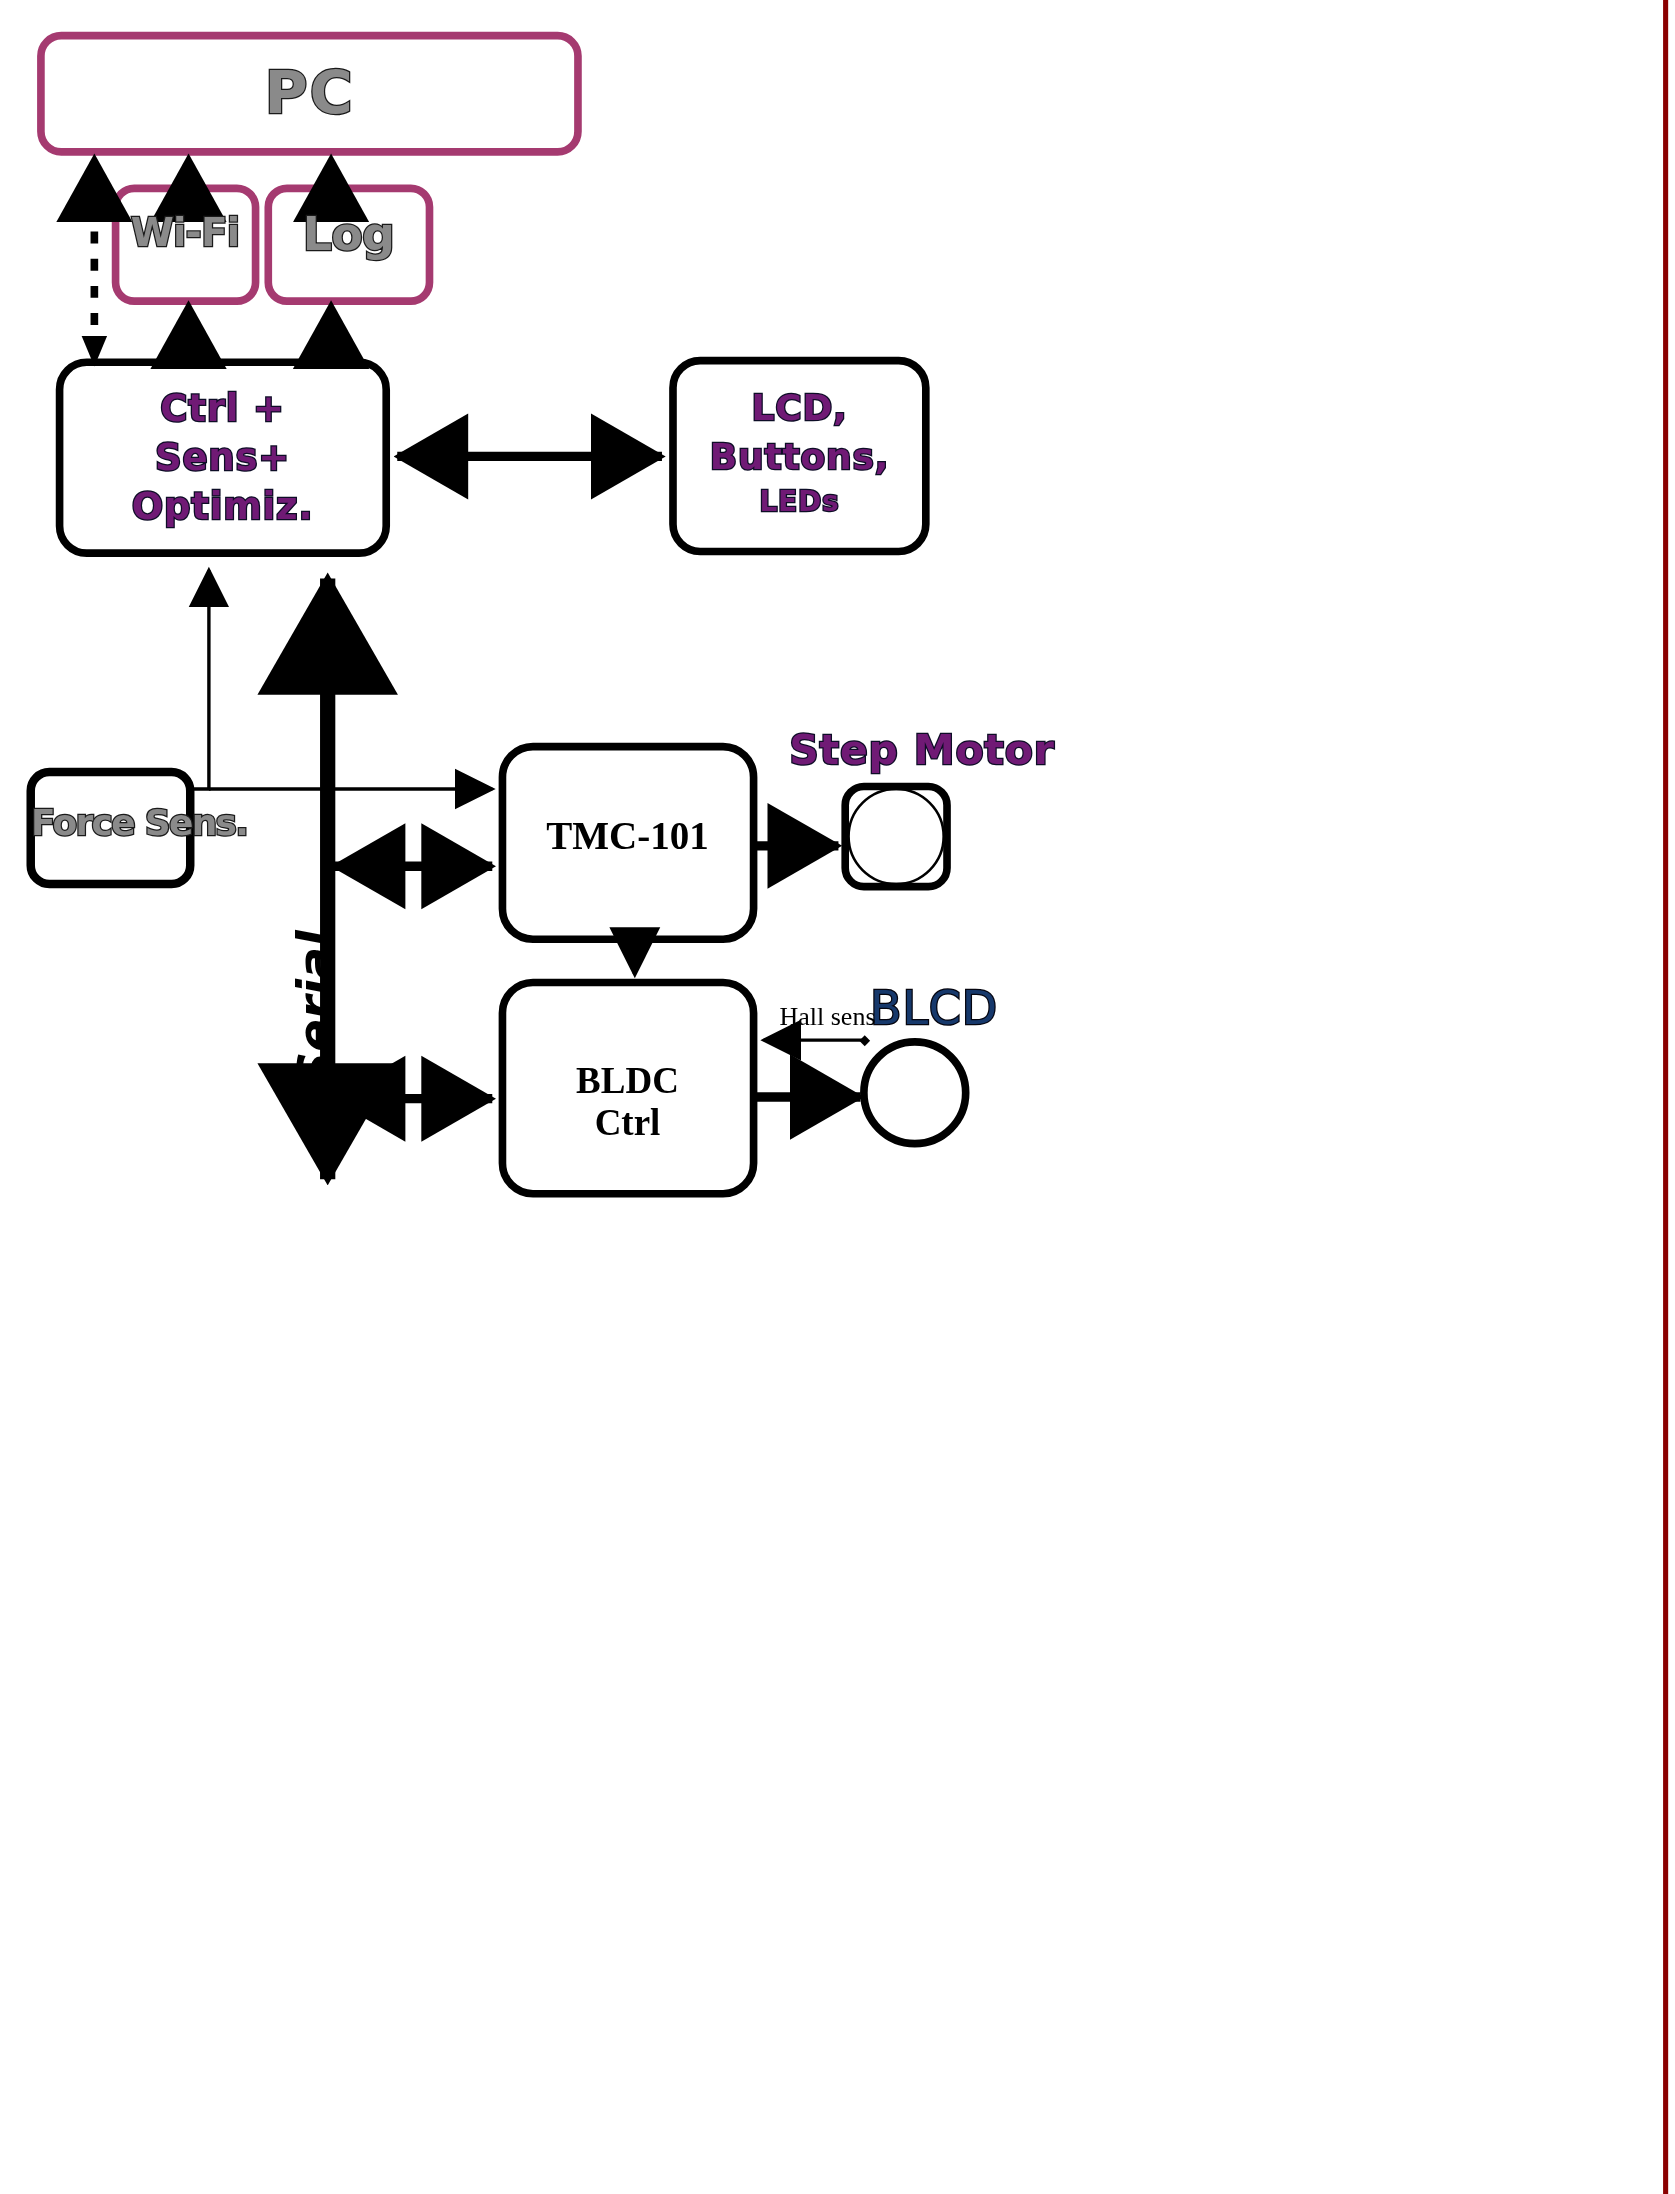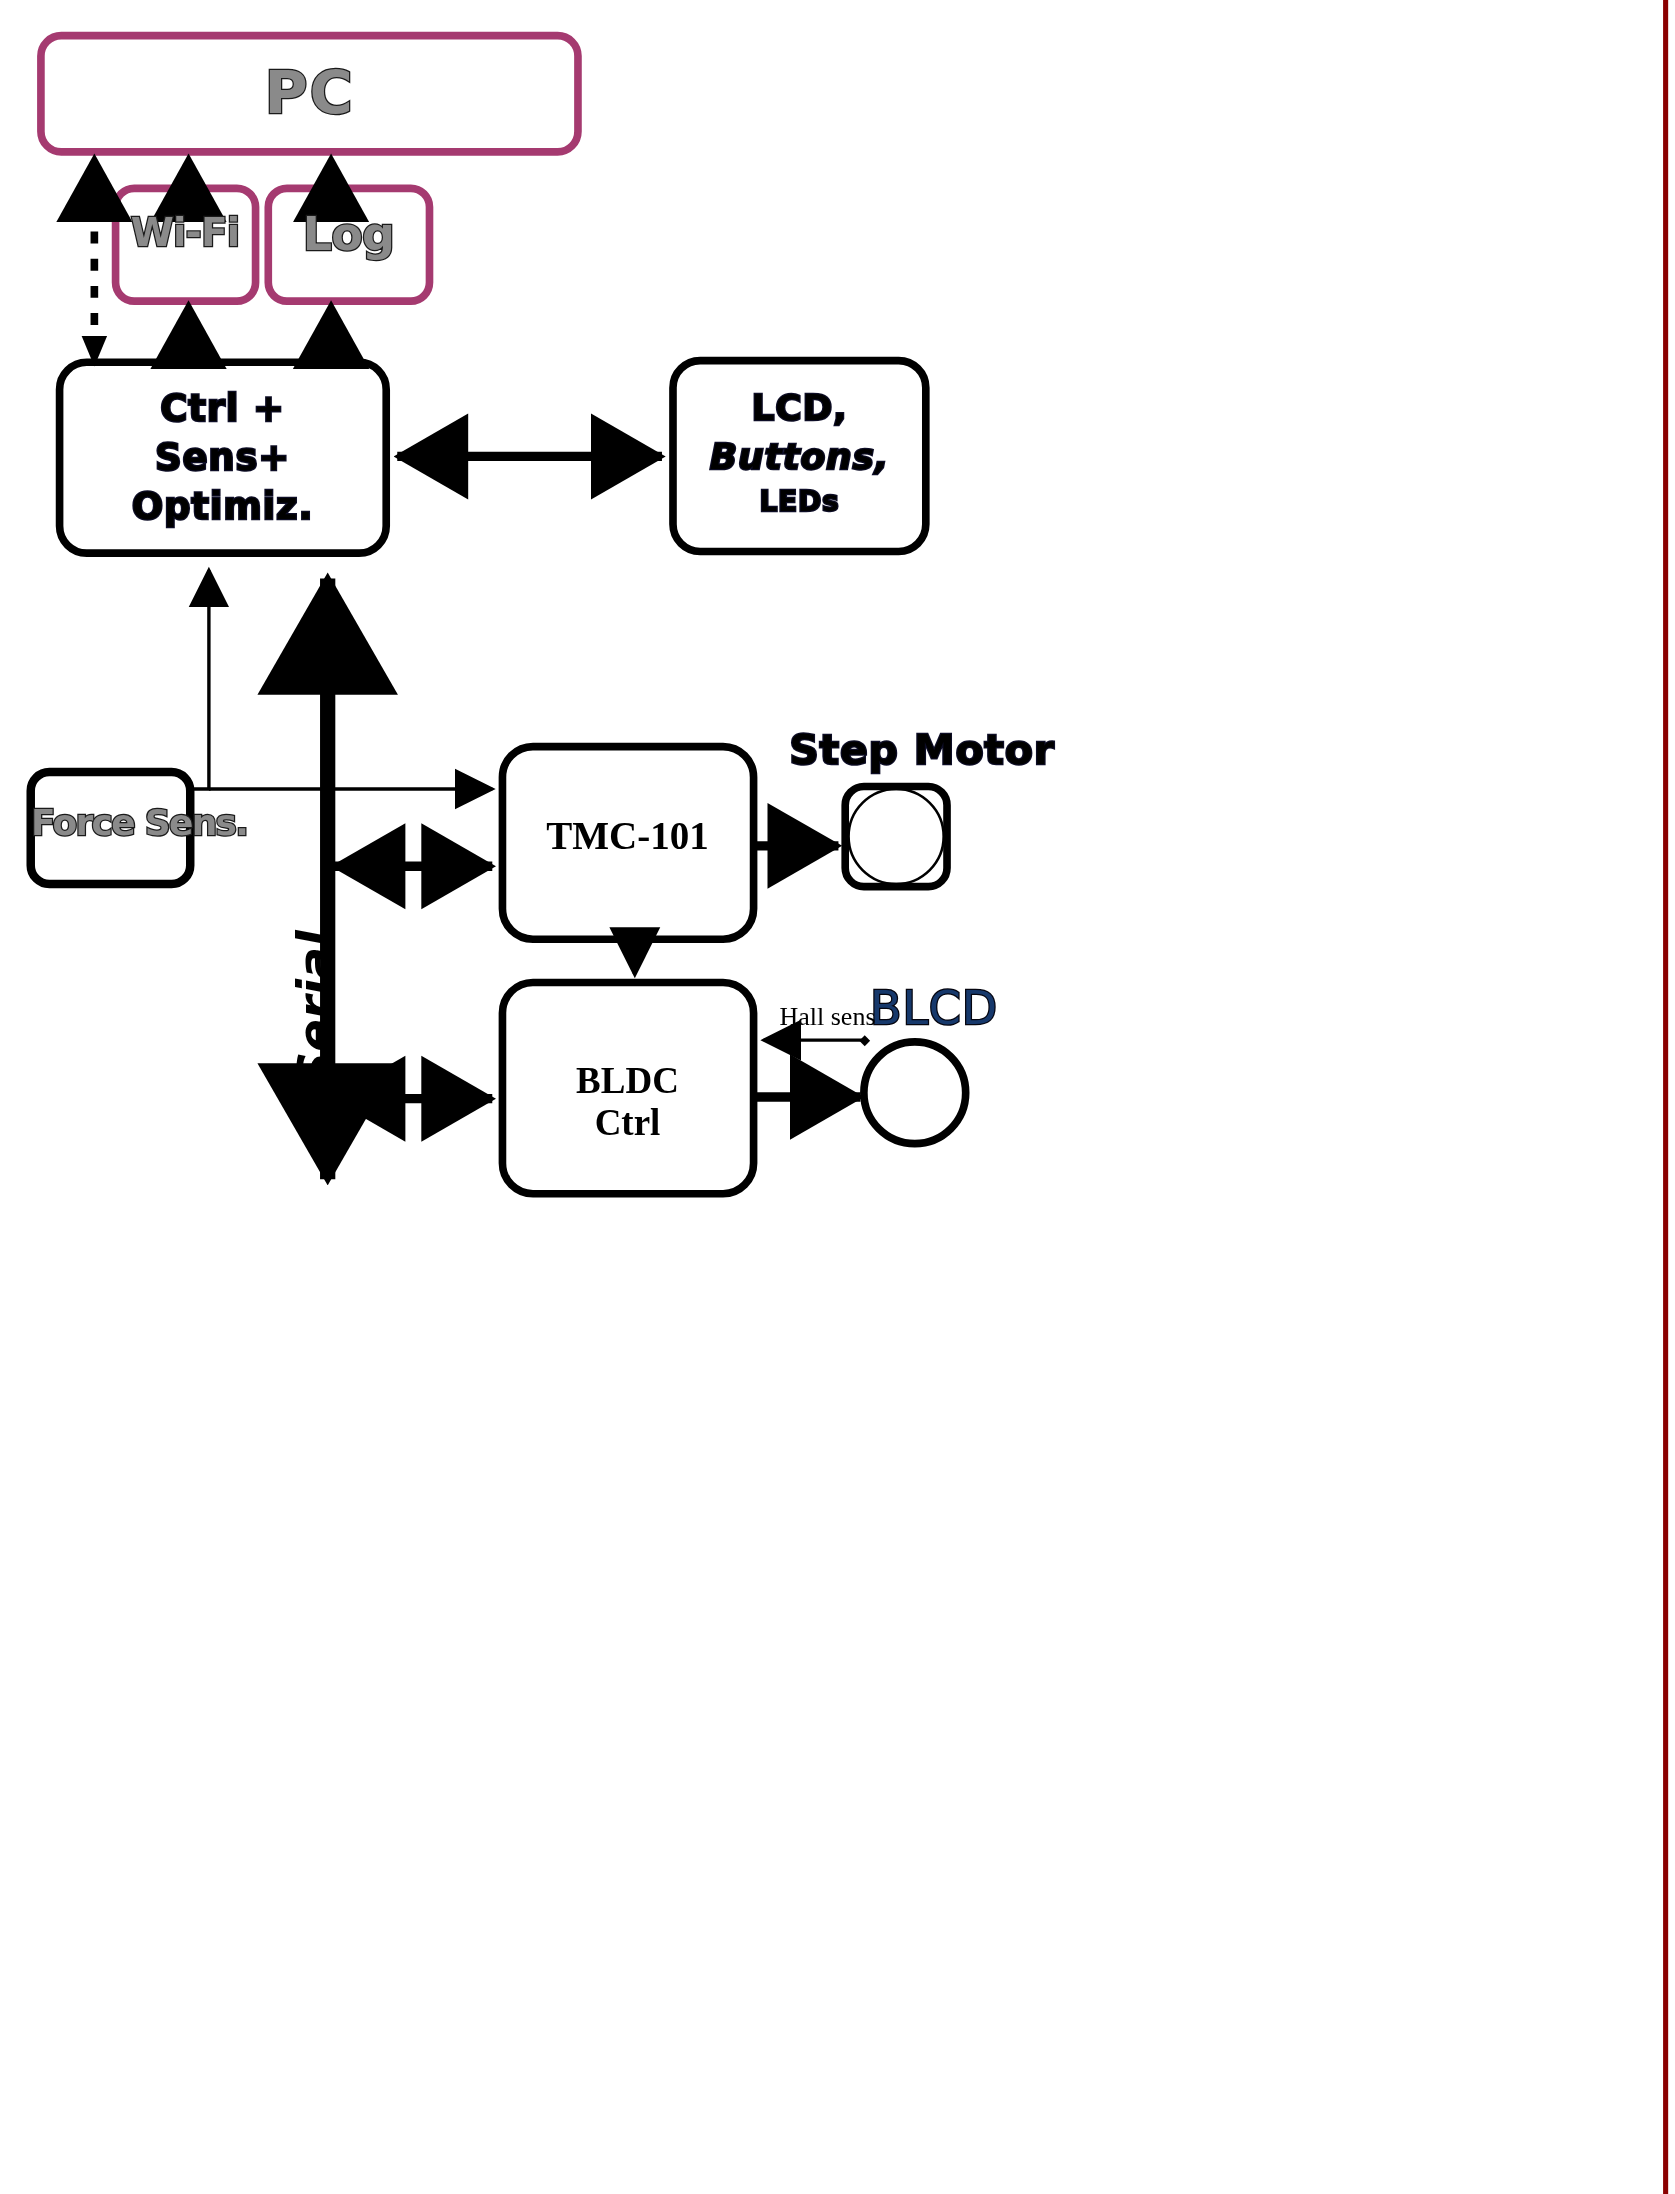--- a/index.html
+++ b/index.html
@@ -44,21 +44,21 @@
     paint-order: stroke fill;
     letter-spacing: 1.7px;
   }
   .gray-outline.cond {
     letter-spacing: -0.8px;
   }
   
   .blue-outline {
     font-family: "DejaVu Sans", sans-serif;
     font-weight: bold;
-    color: #000000;
+    color: #701a75;
     -webkit-text-stroke: 2.5px #0d0d26;
     paint-order: stroke fill;
     letter-spacing: 0.8px;
   }
   .navy-outline {
     font-family: "DejaVu Sans", sans-serif;
     font-weight: normal;
     color: #16386b;
     -webkit-text-stroke: 2.5px #05050f;
     paint-order: stroke fill;
@@ -167,21 +167,21 @@
 
   <div class="lbl gray-outline cond" style="left:115px; top:212px; width:140px; font-size:39px;">Wi-Fi</div>
 
   <div class="lbl gray-outline cond" style="left:268px; top:210px; width:161px; font-size:46px;">Log</div>
 
   <div class="lbl blue-outline" style="left:59px; top:389px; width:327px; font-size:37px;">Ctrl +</div>
   <div class="lbl blue-outline" style="left:59px; top:438px; width:327px; font-size:37px;">Sens+</div>
   <div class="lbl blue-outline" style="left:59px; top:487px; width:327px; font-size:37px;">Optimiz.</div>
 
   <div class="lbl blue-outline" style="left:673px; top:389px; width:253px; font-size:36px;">LCD,</div>
-  <div class="lbl blue-outline" style="left:673px; top:438px; width:253px; font-size:36px;font-style:italic;">Buttons,</div>
+  <div class="lbl blue-outline" style="left:673px; top:438px; width:253px; font-size:36px;">Buttons,</div>
   <div class="lbl blue-outline" style="left:673px; top:487px; width:253px; font-size:28px;">LEDs</div>
 
   <div class="lbl gray-outline cond" style="left:31px; top:804px; width:160px; font-size:36px; letter-spacing:-1.7px;">Force Sens.</div>
 
   <div class="lbl serif" style="left:502px; top:815px; width:251px; font-size:39px;">TMC-101</div>
 
   <div class="lbl serif" style="left:502px; top:1061px; width:251px; font-size:37px;">BLDC</div>
   <div class="lbl serif" style="left:502px; top:1103px; width:251px; font-size:37px;">Ctrl</div>
 
   <div class="lbl blue-outline" style="left:786px; top:728px; width:272px; font-size:41px;">Step Motor</div>

